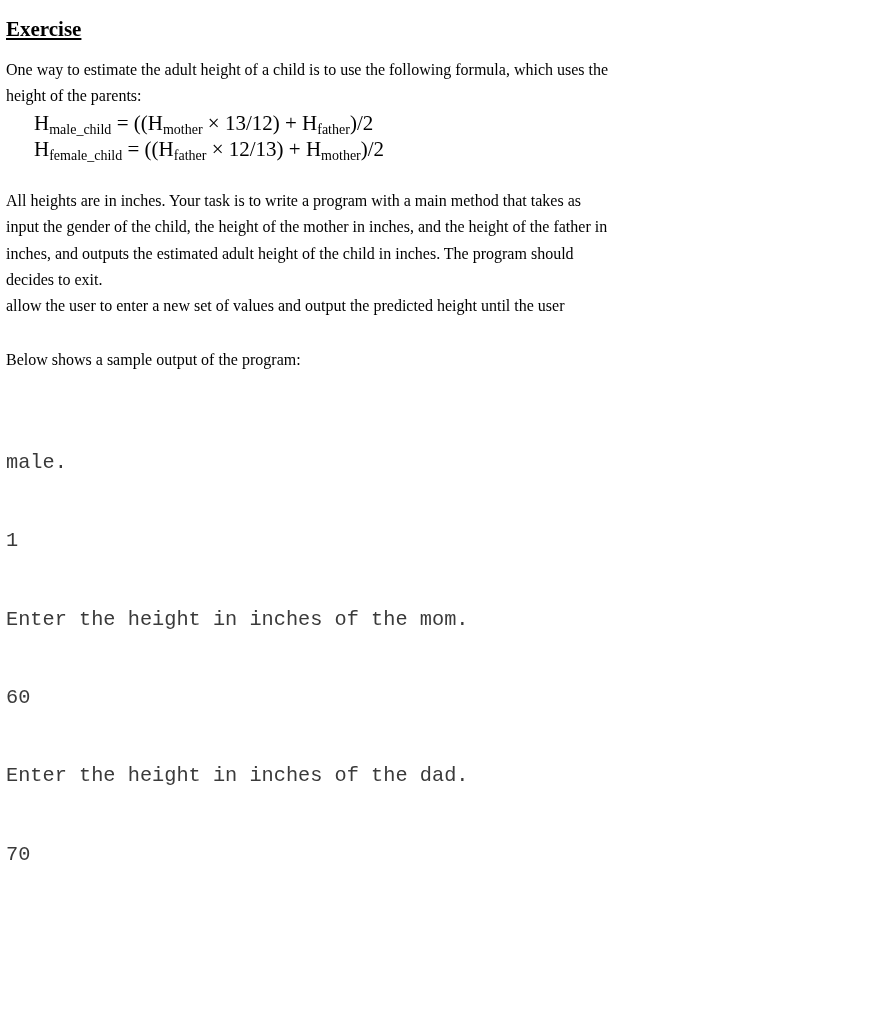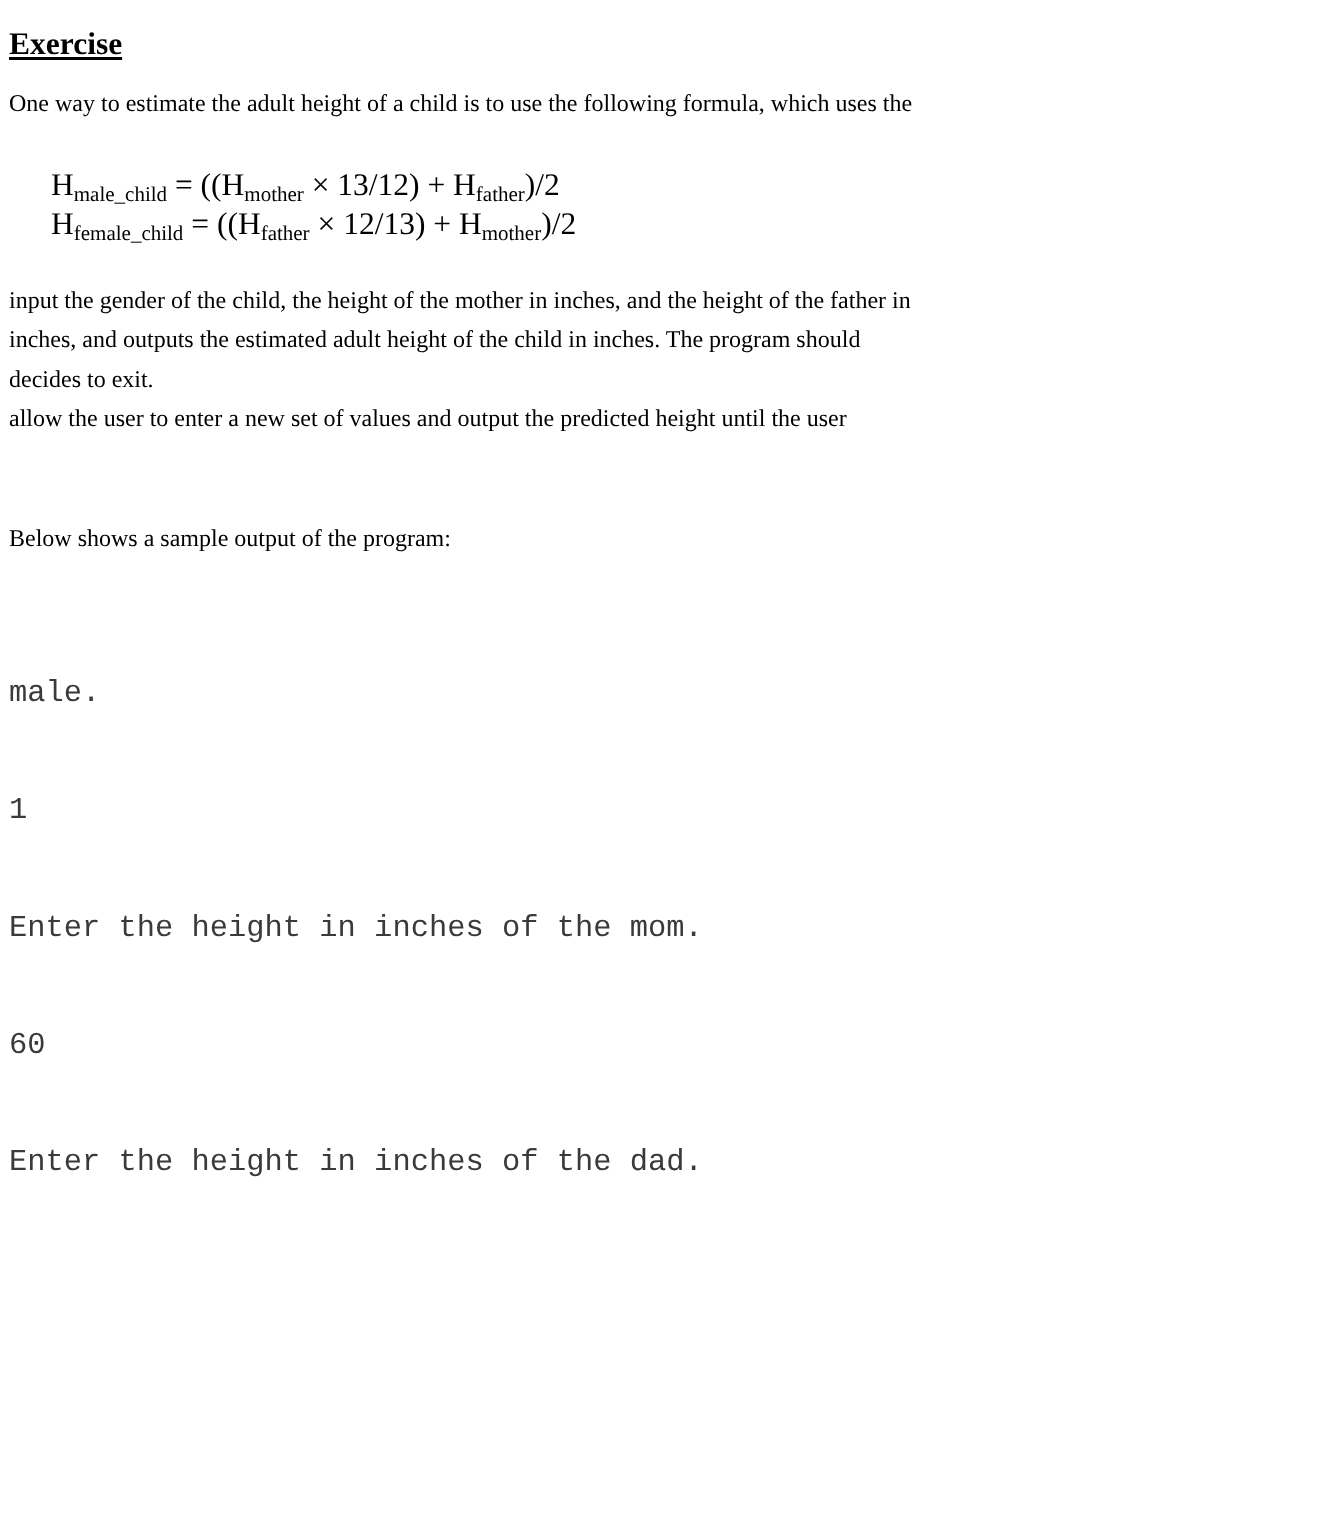--- a/index.html
+++ b/index.html
@@ -39,43 +39,46 @@
   </style>
 </head>
 <body>
 
 <div class="page">
 
   <h1 class="title">Exercise</h1>
 
   <p class="para intro">
     <span class="ln">One way to estimate the adult height of a child is to use the following formula, which uses the</span>
+    <span class="ln">height of the parents:</span>
   </p>
 
   <div class="formula f1"><span>H</span><sub>male_child</sub><span> = ((</span><span>H</span><sub>mother</sub><span> × 13/12) + </span><span>H</span><sub>father</sub><span>)/2</span></div>
 
   <div class="formula f2"><span>H</span><sub>female_child</sub><span> = ((</span><span>H</span><sub>father</sub><span> × 12/13) + </span><span>H</span><sub>mother</sub><span>)/2</span></div>
 
   <p class="para body-para">
+    <span class="ln">All heights are in inches. Your task is to write a program with a main method that takes as</span>
     <span class="ln">input the gender of the child, the height of the mother in inches, and the height of the father in</span>
     <span class="ln">inches, and outputs the estimated adult height of the child in inches. The program should</span>
     <span class="ln">decides to exit.</span>
     <span class="ln">allow the user to enter a new set of values and output the predicted height until the user</span>
   </p>
 
   <p class="para below">
     <span class="ln">Below shows a sample output of the program:</span>
   </p>
 
   <div class="console">
     <span class="cl">male.</span>
     <span class="cl">1</span>
     <span class="cl">Enter the height in inches of the mom.</span>
     <span class="cl">60</span>
     <span class="cl">Enter the height in inches of the dad.</span>
+    <span class="cl">70</span>
     
     
     
     
     
     
     
     
     
     

